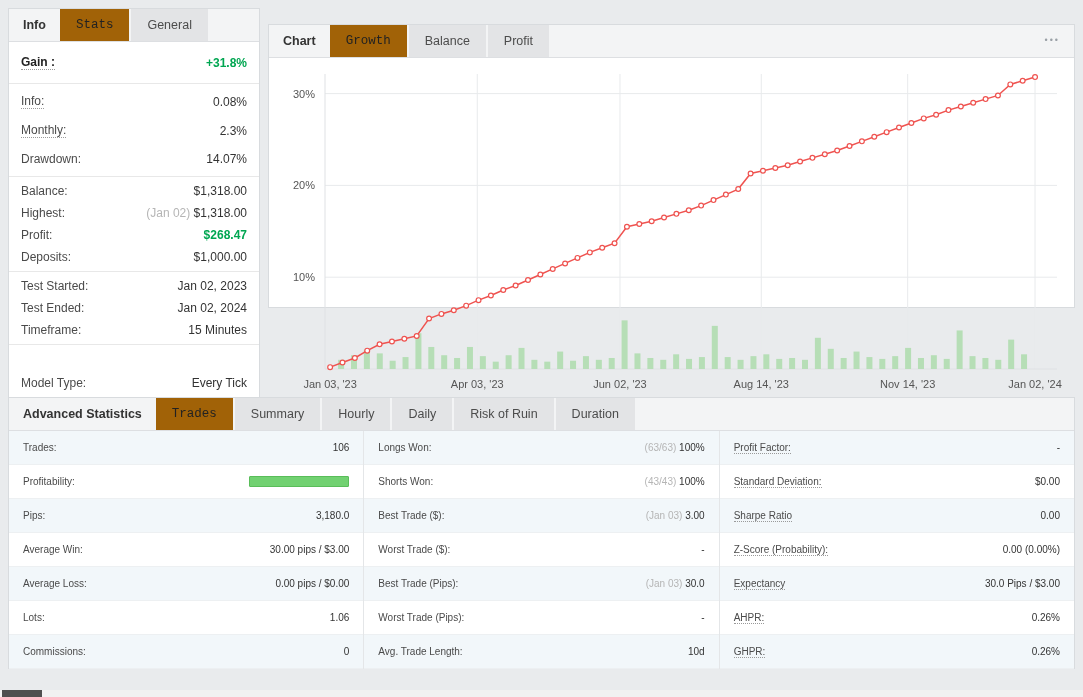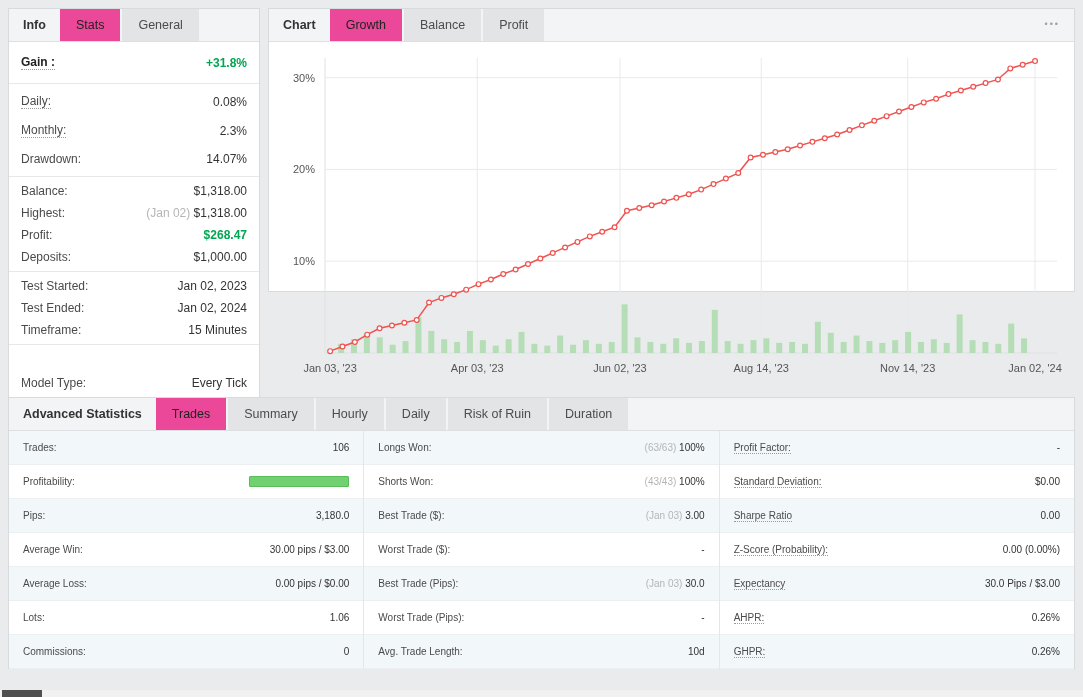--- a/index.html
+++ b/index.html
@@ -1,26 +1,26 @@
 <!DOCTYPE html>
 <html><head>
 <meta charset="utf-8">
 <style>
   * { margin:0; padding:0; box-sizing:border-box; }
   html,body { width:1083px; height:697px; overflow:hidden; }
   body { background:#e9ebed; font-family:"Liberation Sans", sans-serif; font-size:12px; color:#333; }
   .panel { position:absolute; background:#fff; border:1px solid #d8dbde; }
   #info-panel  { left:8px;  top:8px;  width:252px;  height:393px; }
-  #chart-panel { left:268px; top:8px; width:807px;  height:284px; }
+  #chart-panel { left:268px; top:24px; width:807px;  height:284px; }
   #stats-panel { left:8px;  top:397px; width:1067px; height:272px; }
 
   .tabbar { display:flex; align-items:stretch; background:#f3f4f5; border-bottom:1px solid #dddfe2; height:33px; }
   .tabbar .title { font-weight:bold; color:#333; padding:9px 14px 0 14px; font-size:12.5px; }
   .tab { padding:9px 16px 0 16px; margin-right:2px; background:#e3e4e6; color:#4c4c4c; font-size:12.5px; cursor:pointer; }
-  .tab.active { background:#ec4899; color:#222; }
+  .tab.active { background:#a16207; color:#222;font-family:Liberation Mono, monospace; }
 
   
   .group { border-bottom:1px solid #e8e8e8; padding:3px 0; }
   .group:last-child { border-bottom:none;margin-top:24px; }
   .irow { display:flex; justify-content:space-between; align-items:center; padding:4px 12px; }
   .irow.tall { padding:7px 12px; }
   .irow.gain { padding:10px 12px; }
   .lbl { color:#4a4a4a; }
   .lbl.dotted { border-bottom:1px dotted #9a9a9a; cursor:help; }
   .lbl.bold { font-weight:bold; color:#222; }
@@ -55,21 +55,21 @@
     </div>
   <div id="info-rows">
       <div class="group">
         <div class="irow gain">
           <span class="lbl dotted bold">Gain :</span>
           <span class="val green">+31.8%</span>
         </div>
       </div>
       <div class="group">
         <div class="irow tall">
-          <span class="lbl dotted">Daily:</span>
+          <span class="lbl dotted">Info:</span>
           <span class="val">0.08%</span>
         </div>
         <div class="irow tall">
           <span class="lbl dotted">Monthly:</span>
           <span class="val">2.3%</span>
         </div>
         <div class="irow tall">
           <span class="lbl">Drawdown:</span>
           <span class="val">14.07%</span>
         </div>

